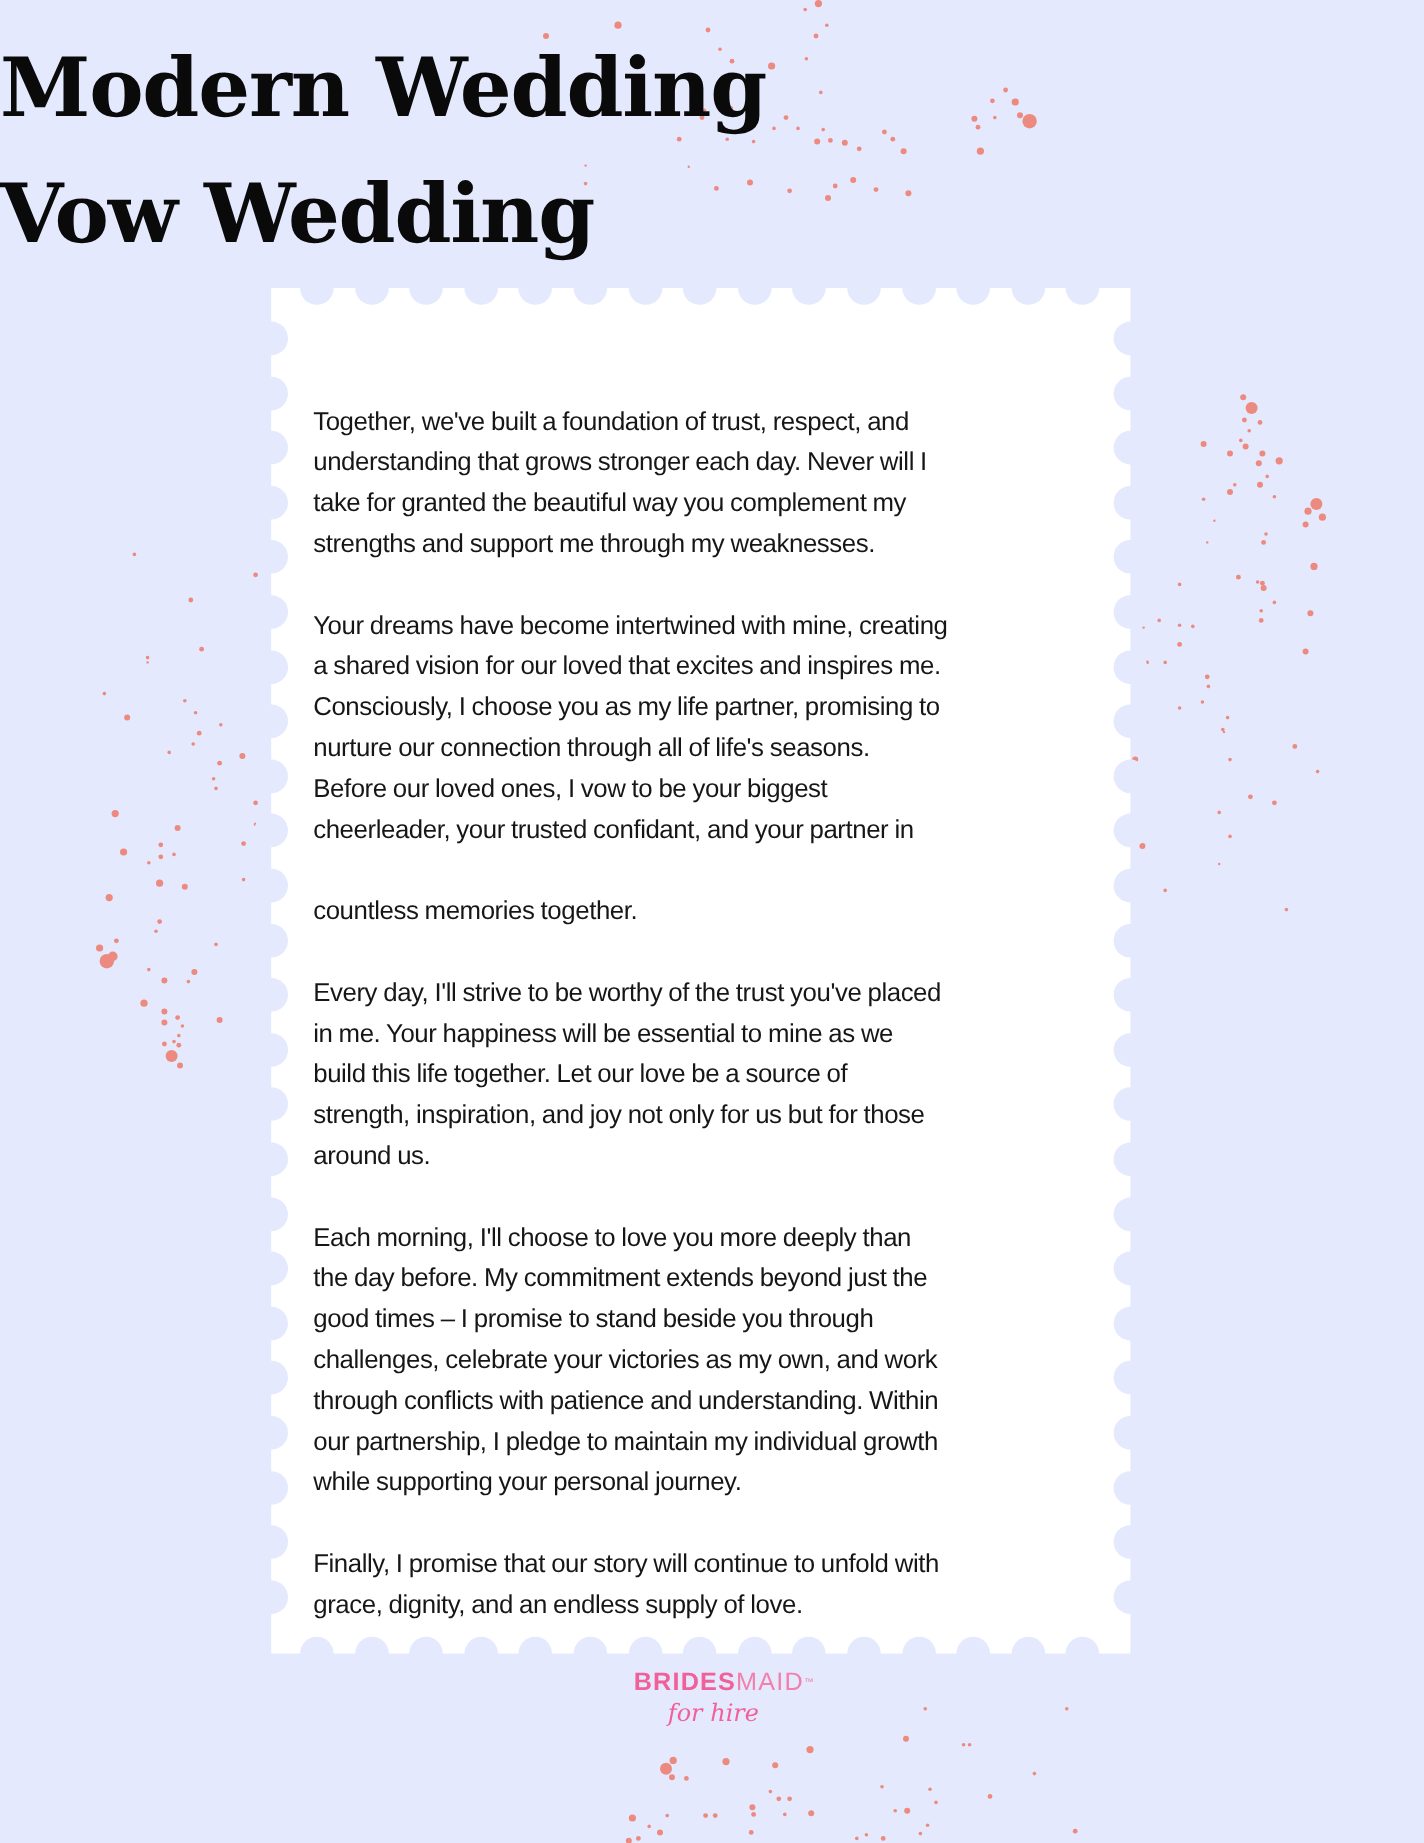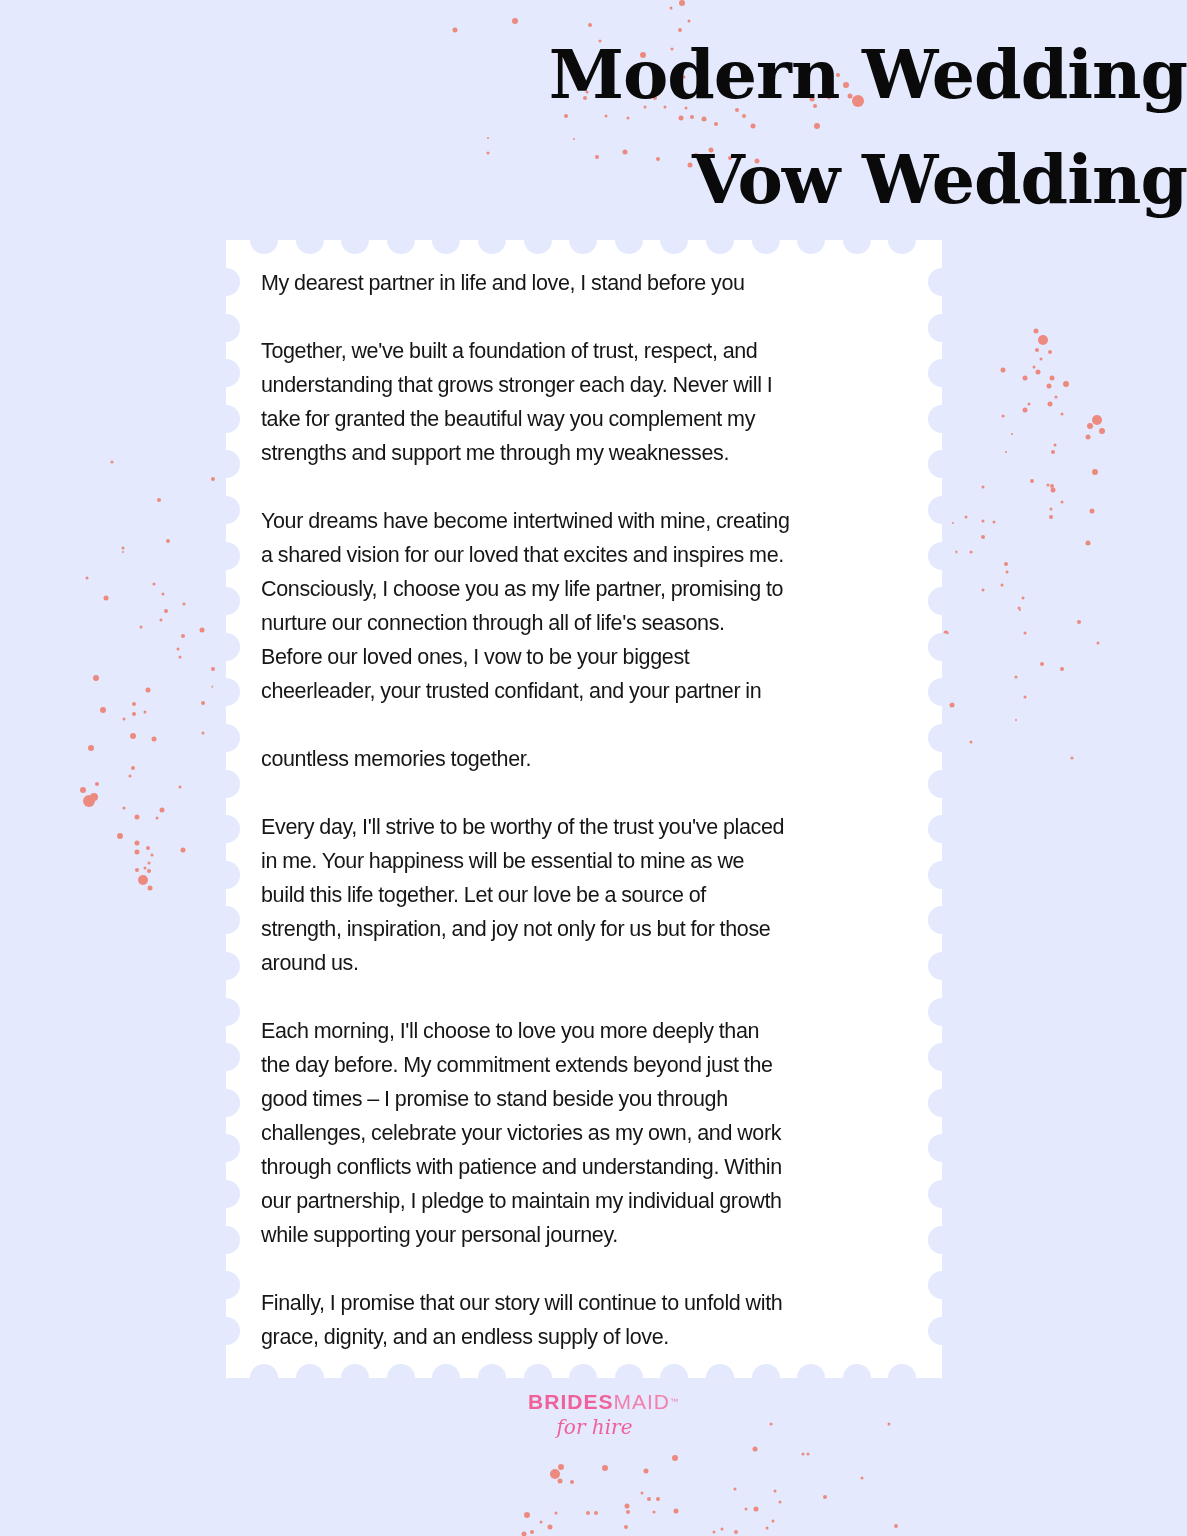--- a/index.html
+++ b/index.html
@@ -18,21 +18,21 @@
       position: absolute;
       left: 0; top: 0;
       width: 1187px; height: 1536px;
       pointer-events: none;
     }
     .title {
       position: absolute;
       left: 0;
       top: 22px;
       width: 1187px;
-      text-align: right;
+      text-align: left;
       font-family: "DejaVu Serif", serif;
       font-weight: bold;
       font-size: 68px;
       line-height: 105px;
       color: #0a0a0a;
       letter-spacing: -1px;
       z-index: 2;
     }
     .title span { display: block; }
     .stamp {
@@ -401,21 +401,21 @@
     <div class="notch" style="left: -14px; top: 985.6px;"></div>
     <div class="notch" style="left: 702px; top: 985.6px;"></div>
     <div class="notch" style="left: -14px; top: 1031.2px;"></div>
     <div class="notch" style="left: 702px; top: 1031.2px;"></div>
     <div class="notch" style="left: -14px; top: 1076.8px;"></div>
     <div class="notch" style="left: 702px; top: 1076.8px;"></div>
   </div>
 
 <div class="vow-body">
   <p>
-    <span>My dearest partner in life and love, I stand before you</span><br>
+    <br>
     <br>
     <span>Together, we've built a foundation of trust, respect, and</span><br>
     <span>understanding that grows stronger each day. Never will I</span><br>
     <span>take for granted the beautiful way you complement my</span><br>
     <span>strengths and support me through my weaknesses.</span>
   </p>
   <p>
     <span>Your dreams have become intertwined with mine, creating</span><br>
     <span>a shared vision for our loved that excites and inspires me.</span><br>
     <span>Consciously, I choose you as my life partner, promising to</span><br>

